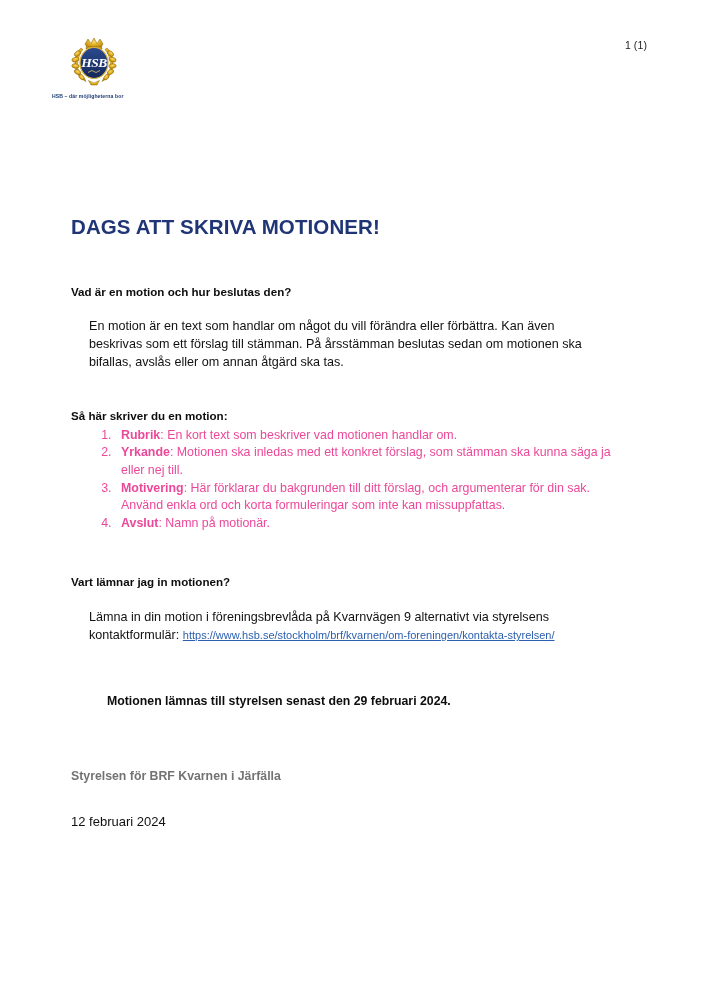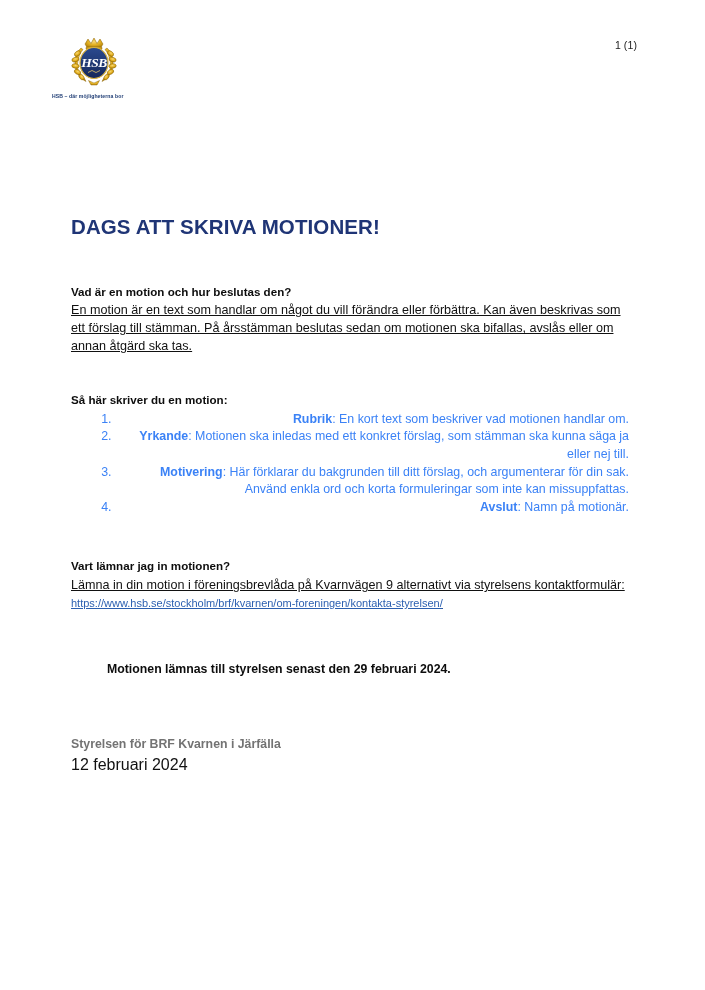--- a/index.html
+++ b/index.html
@@ -57,21 +57,21 @@
     font-size: 5.1px;
     font-weight: bold;
     letter-spacing: 0.02em;
     color: #1d3b73;
     white-space: nowrap;
     line-height: 1.2;
   }
 
   .page-number {
     position: absolute;
-    right: 68px;
+    right: 58px;
     top: 39px;
     font-size: 10.5px;
     color: #222222;
     letter-spacing: 0.01em;
   }
 
   
   .content {
     position: absolute;
     left: 71px;
@@ -100,34 +100,32 @@
 
   .sub-head {
     font-size: 11.6px;
     font-weight: bold;
     color: #0d0d0d;
     line-height: 1.45;
     margin: 0 0 2px 0;
   }
 
   p.body-text {
-    margin: 0;
+    margin: 18px;
     font-size: 12.6px;
     line-height: 1.42;
     color: #111111;
-    text-decoration: underline;
   }
 
   ol.steps {
     margin: 2px 0 0 0;
     padding-left: 44px;
     font-size: 12.4px;
     line-height: 1.42;
-    color: #3b82f6;
-    text-align: right;
+    color: #ec4899;
   }
 
   ol.steps li {
     margin: 0;
     padding-left: 6px;
   }
 
   ol.steps li .lead {
     font-weight: bold;
   }
@@ -148,23 +146,24 @@
   }
 
   .sign-name {
     font-size: 12.3px;
     font-weight: bold;
     color: #737373;
     line-height: 1.5;
   }
 
   .sign-date {
-    font-size: 16px;
+    font-size: 13px;
     color: #111111;
     line-height: 1.45;
+    margin-top: 28px;
   }
 </style>
 </head>
 <body>
 
 <div class="page">
 
   <div class="header">
 
     <div class="logo-block">

